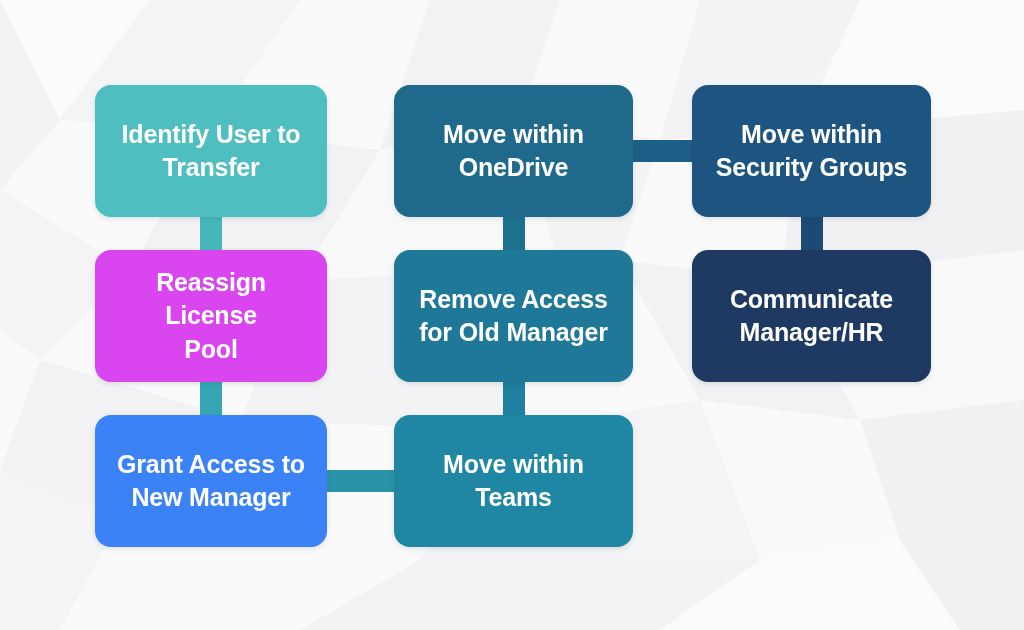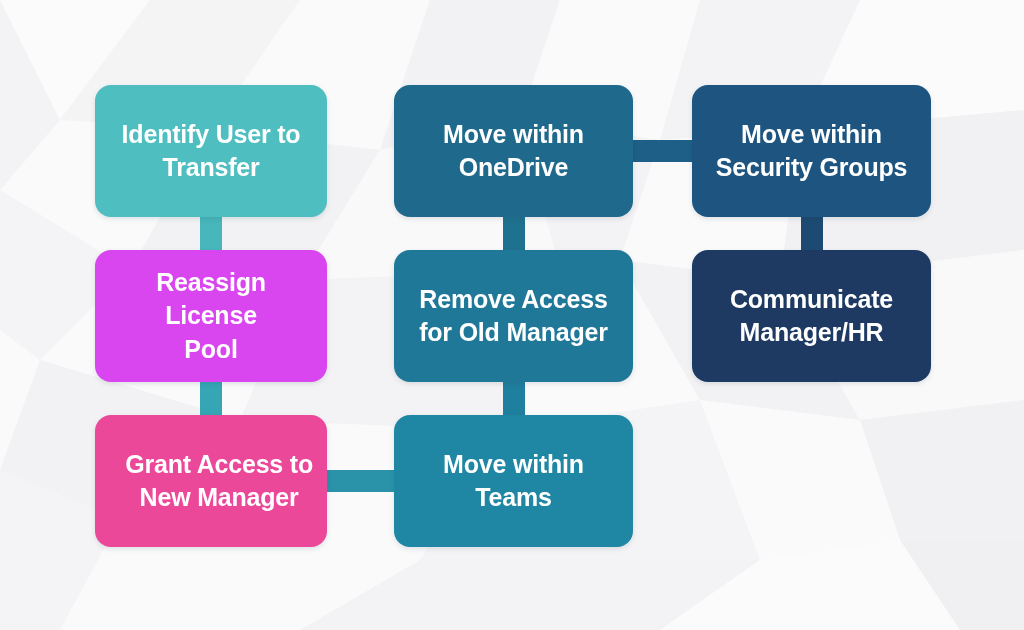--- a/index.html
+++ b/index.html
@@ -141,21 +141,21 @@
 Pool</span>
       </div>
       <div class="node" style="left: 692px; top: 250px; width: 239px; height: 132px; background: rgb(30, 58, 99);">
         <span class="node-label">Communicate
 Manager/HR</span>
       </div>
       <div class="node" style="left: 394px; top: 250px; width: 239px; height: 132px; background: rgb(31, 120, 152);">
         <span class="node-label">Remove Access
 for Old Manager</span>
       </div>
-      <div class="node" style="left: 95px; top: 415px; width: 232px; height: 132px; background: #ec4899; justify-content: flex-end;">
+      <div class="node" style="left: 95px; top: 415px; width: 232px; height: 132px; background: #3b82f6;">
         <span class="node-label">Grant Access to
 New Manager</span>
       </div>
       <div class="node" style="left: 394px; top: 415px; width: 239px; height: 132px; background: rgb(31, 135, 163);">
         <span class="node-label">Move within
 Teams</span>
       </div>
     </div>
 
 </div>

